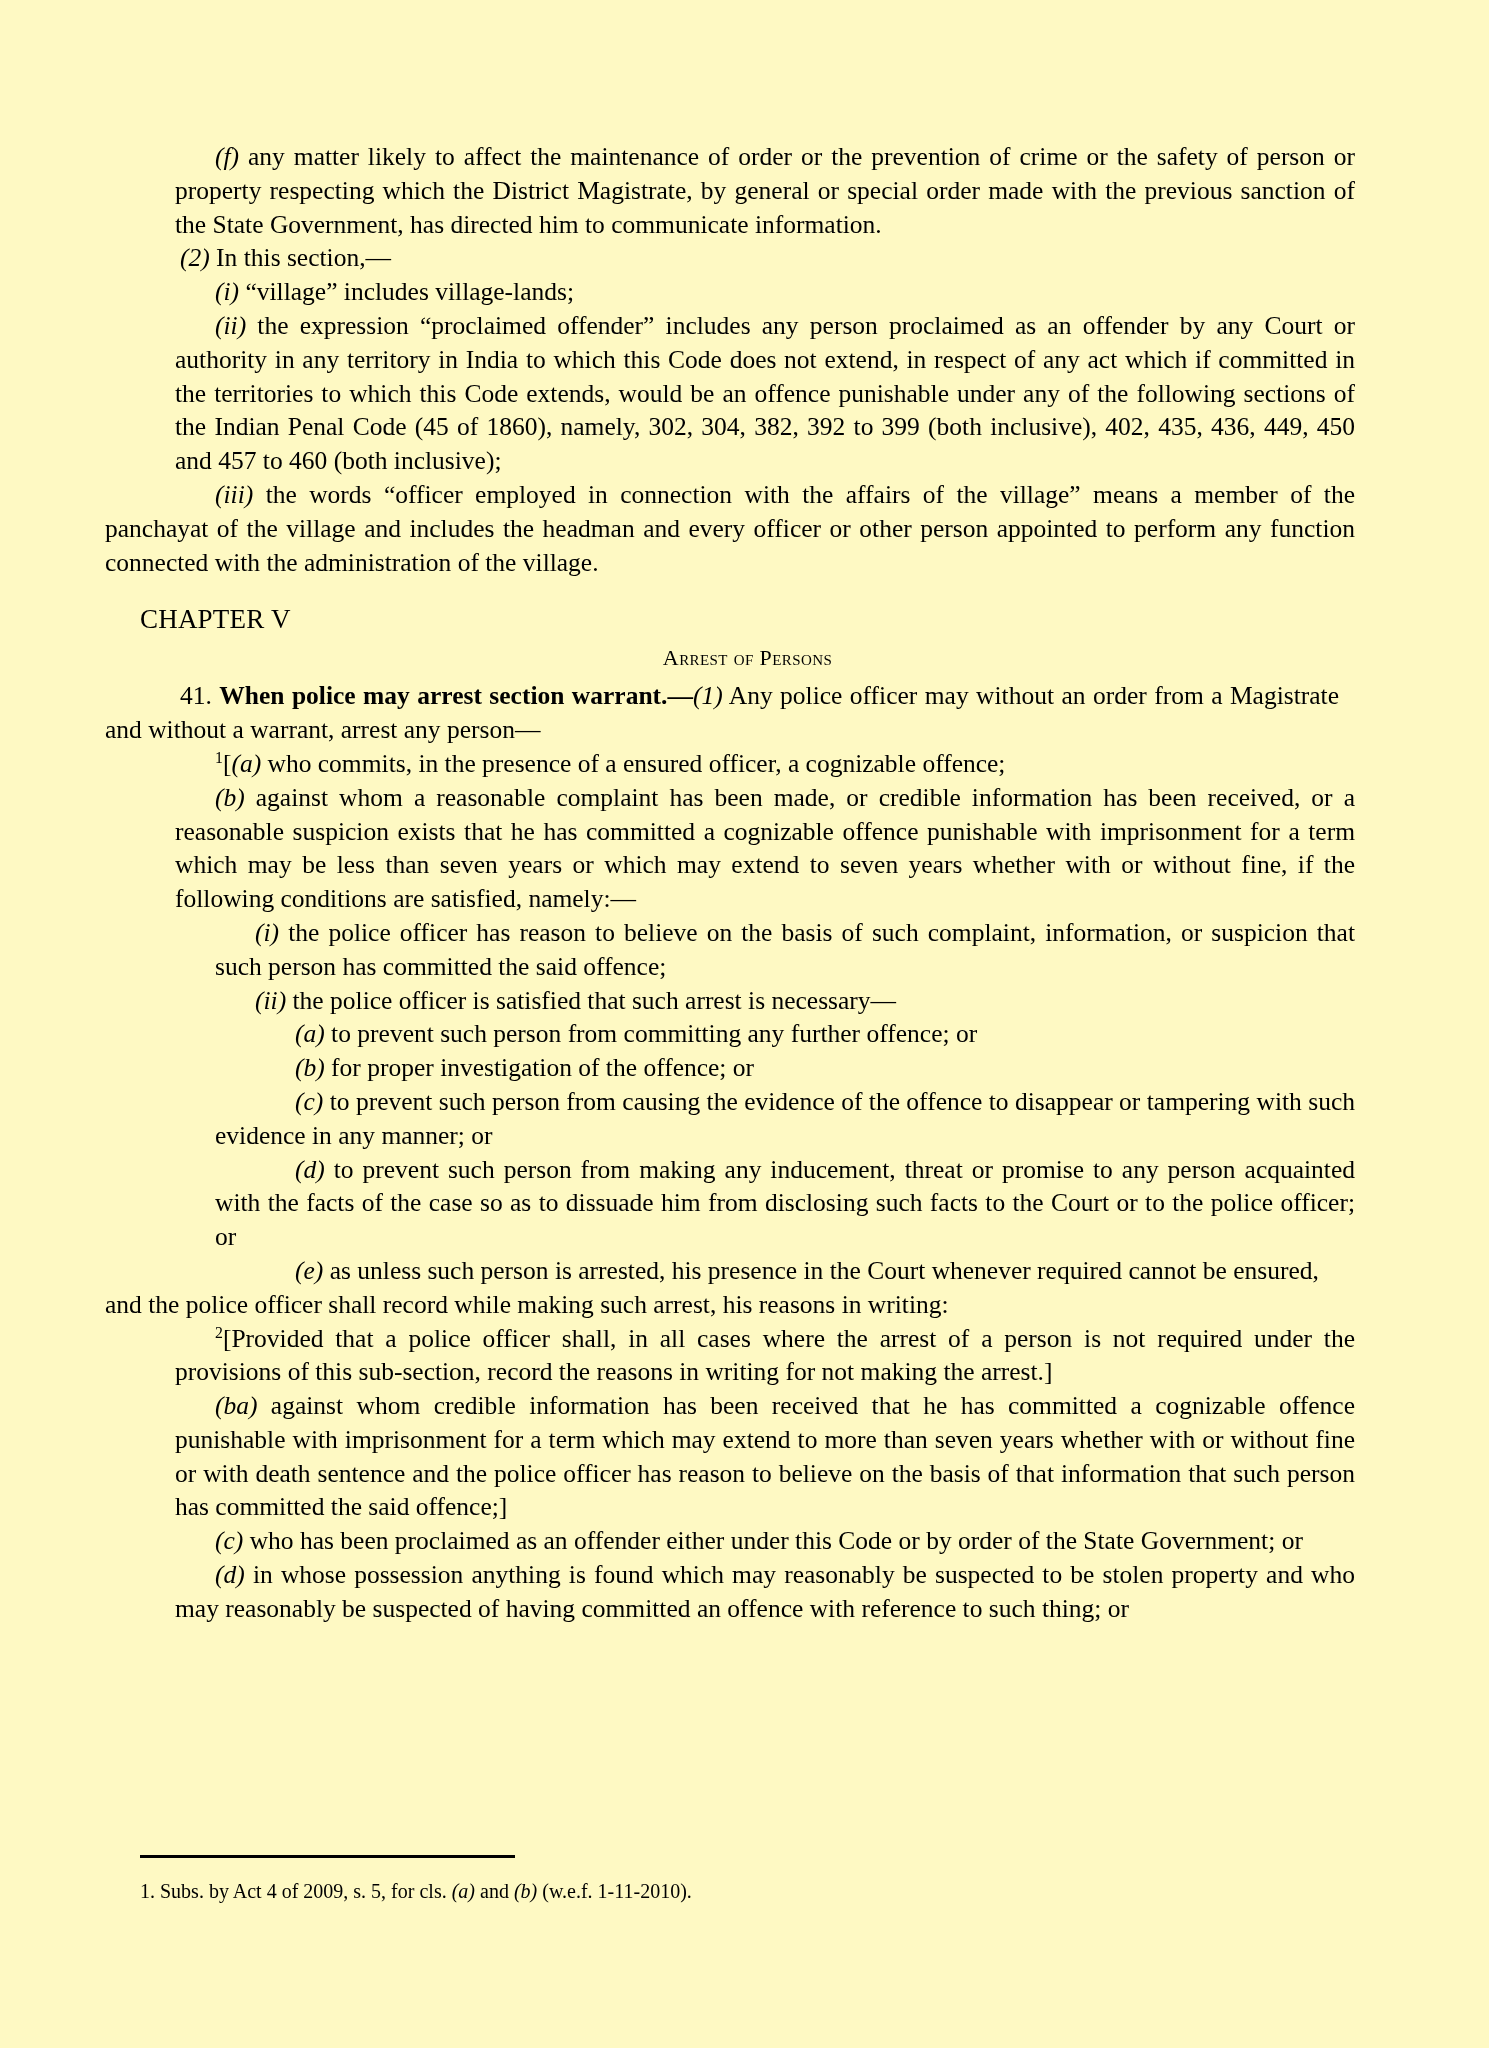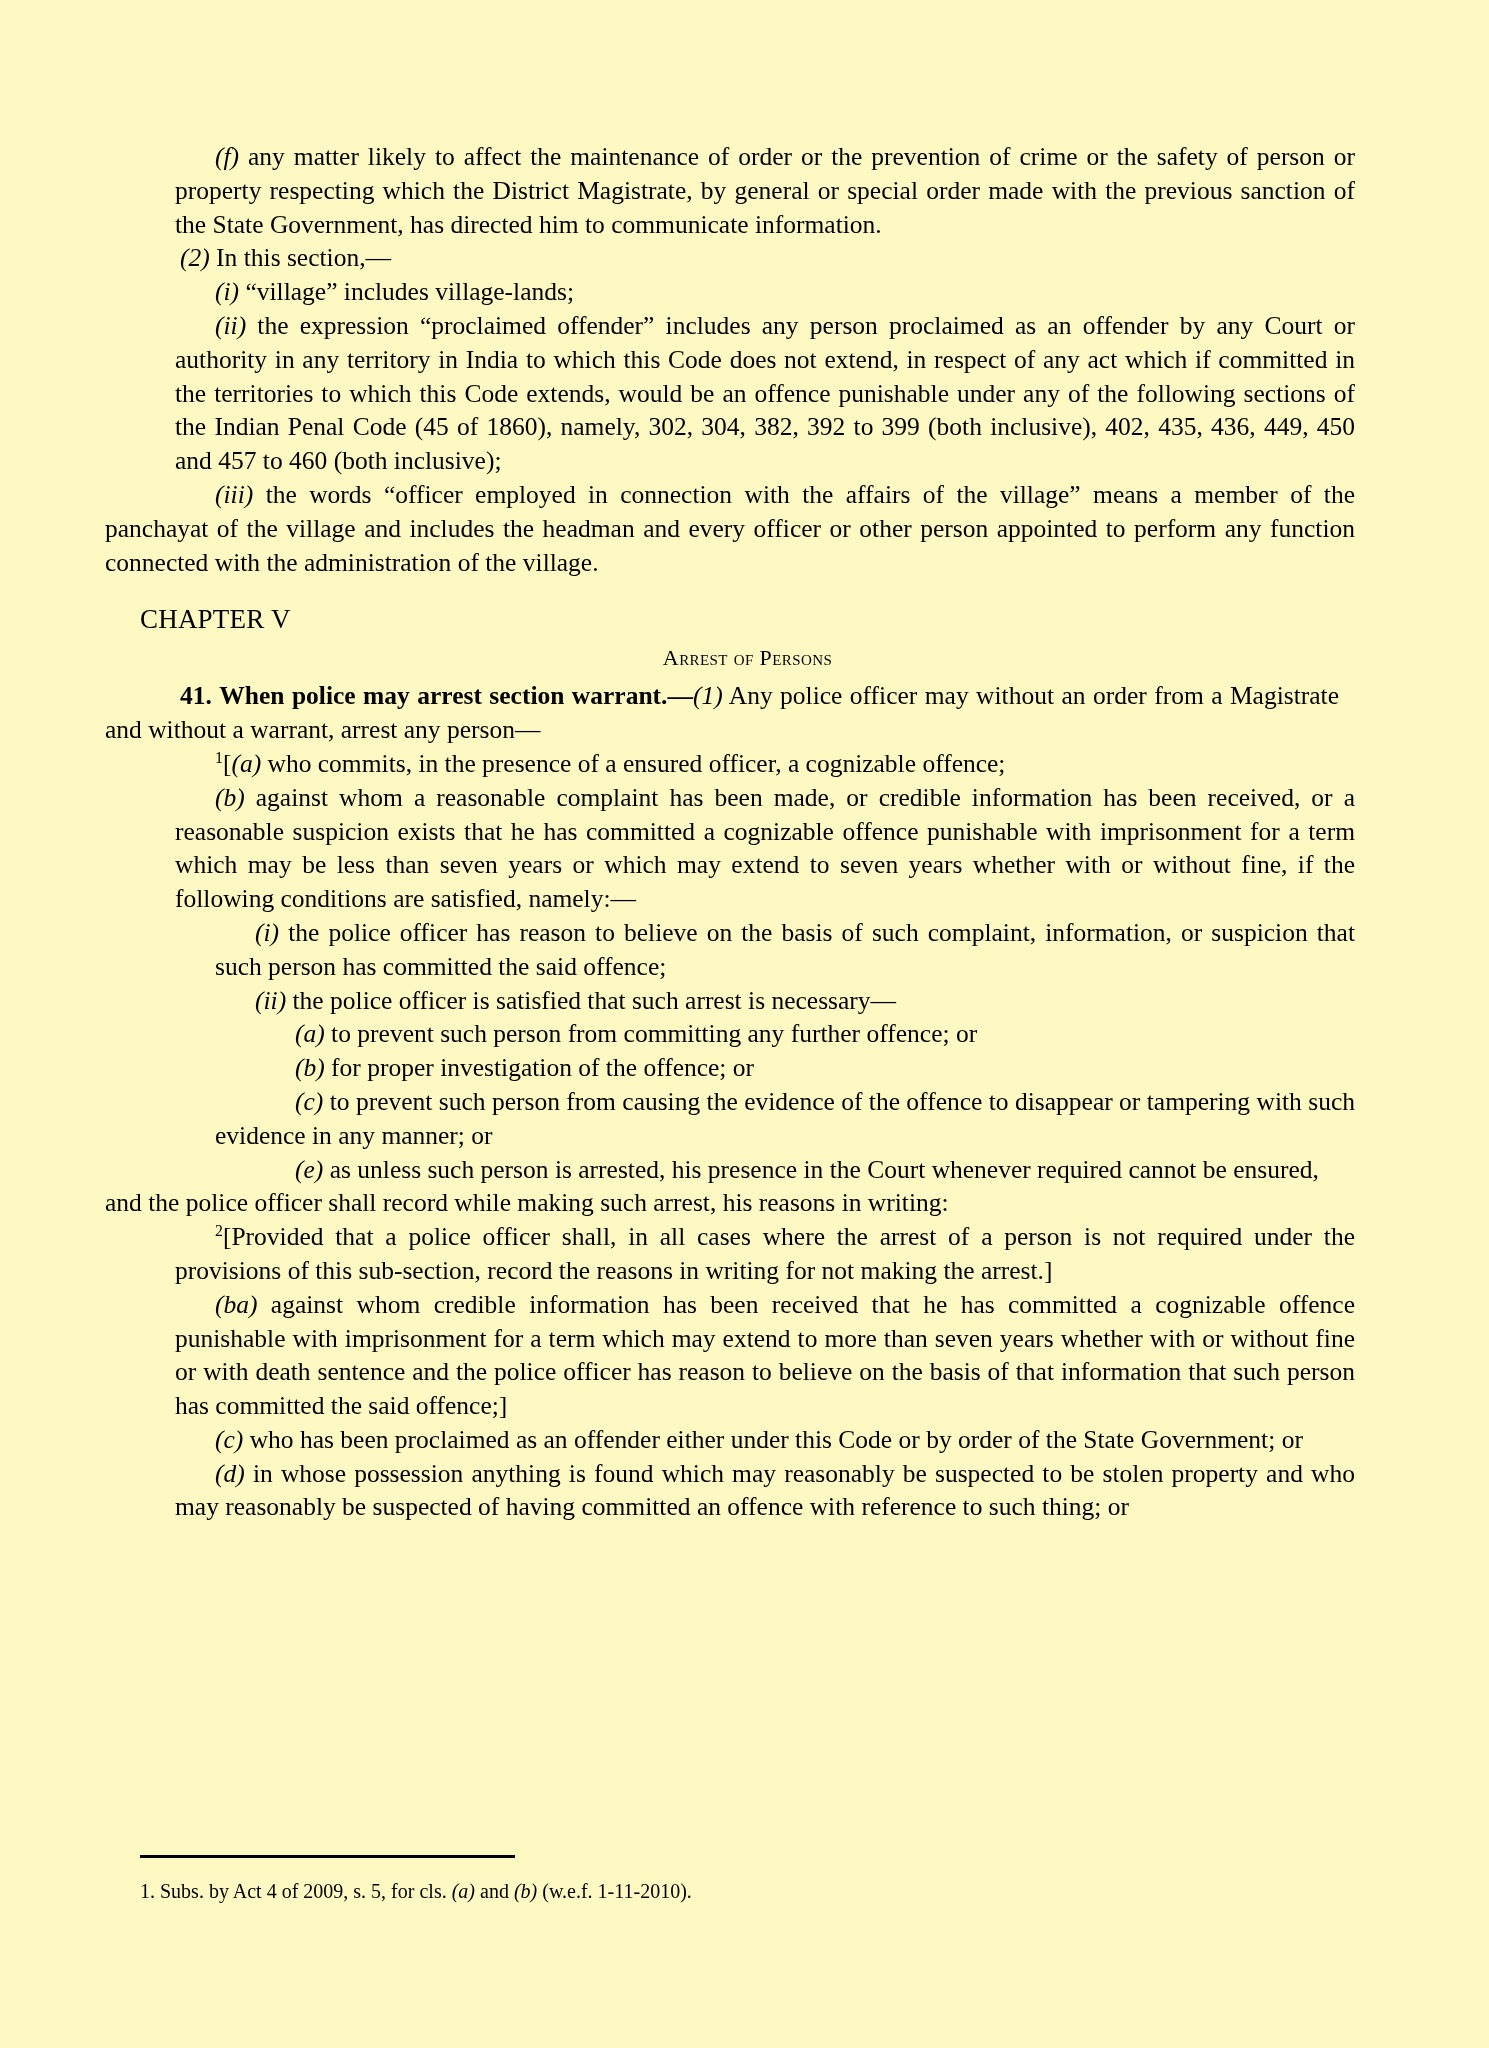--- a/index.html
+++ b/index.html
@@ -92,21 +92,21 @@
   }
   .chapter-sub {
     text-align: center;
     font-size: 22px;
     line-height: 38px;
     margin: 0 0 2px 0;
     font-variant: small-caps;
     letter-spacing: 0.4px;
   }
   .sec-num {
-    font-weight: bold;
+    font-weight: normal;
   }
   .sec-title {
     font-weight: bold;
   }
   i, .it {
     font-style: italic;
   }
   sup {
     font-size: 0.62em;
     vertical-align: super;
@@ -165,20 +165,21 @@
     <p class="para lvl2"><i>(i)</i><span> the police officer has reason to believe on the basis of such complaint, information, or suspicion that such person has committed the said offence;</span></p>
 
     <p class="para lvl2-short"><i>(ii)</i><span> the police officer is satisfied that such arrest is necessary—</span></p>
 
     <p class="para lvl2-short" style="margin-left:115px;"><i>(a)</i><span> to prevent such person from committing any further offence; or</span></p>
 
     <p class="para lvl2-short" style="margin-left:115px;"><i>(b)</i><span> for proper investigation of the offence; or</span></p>
 
     <p class="para lvl2" style="margin-left:75px; text-indent:80px;"><i>(c)</i><span> to prevent such person from causing the evidence of the offence to disappear or tampering with such evidence in any manner; or</span></p>
 
+    <p class="para lvl2" style="margin-left:75px; text-indent:80px;"><i>(d)</i><span> to prevent such person from making any inducement, threat or promise to any person acquainted with the facts of the case so as to dissuade him from disclosing such facts to the Court or to the police officer; or</span></p>
 
     <p class="para lvl2" style="margin-left:75px; text-indent:80px;"><i>(e)</i><span> as unless such person is arrested, his presence in the Court whenever required cannot be ensured,</span></p>
 
     <p class="para flush"><span>and the police officer shall record while making such arrest, his reasons in writing:</span></p>
 
     <p class="para lvl1"><sup>2</sup><span>[Provided that a police officer shall, in all cases where the arrest of a person is not required under the provisions of this sub-section, record the reasons in writing for not making the arrest.]</span></p>
 
     <p class="para lvl1"><i>(ba)</i><span> against whom credible information has been received that he has committed a cognizable offence punishable with imprisonment for a term which may extend to more than seven years whether with or without fine or with death sentence and the police officer has reason to believe on the basis of that information that such person has committed the said offence;]</span></p>
 
     <p class="para lvl1"><i>(c)</i><span> who has been proclaimed as an offender either under this Code or by order of the State Government; or</span></p>

